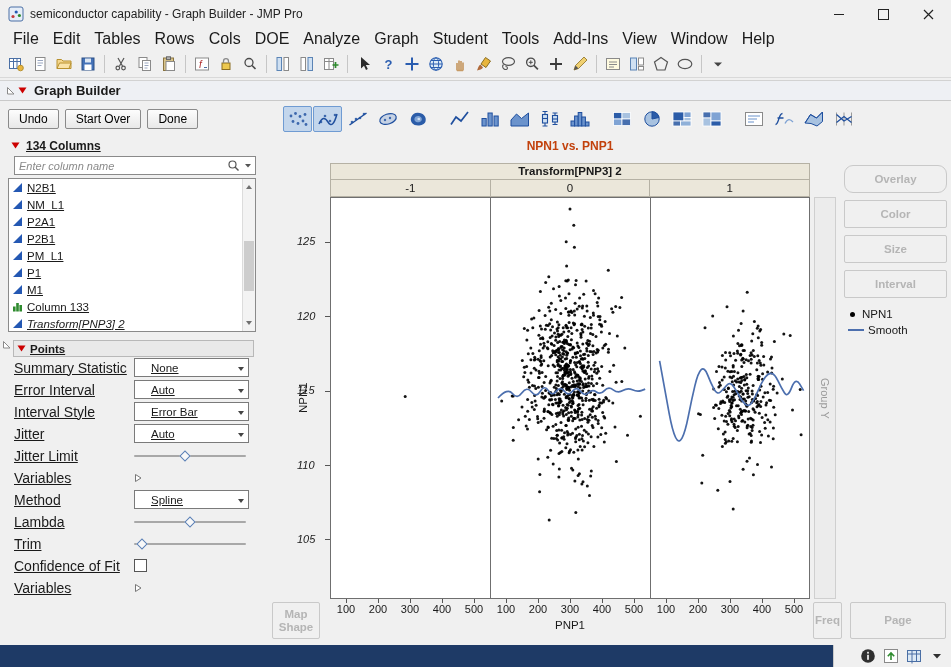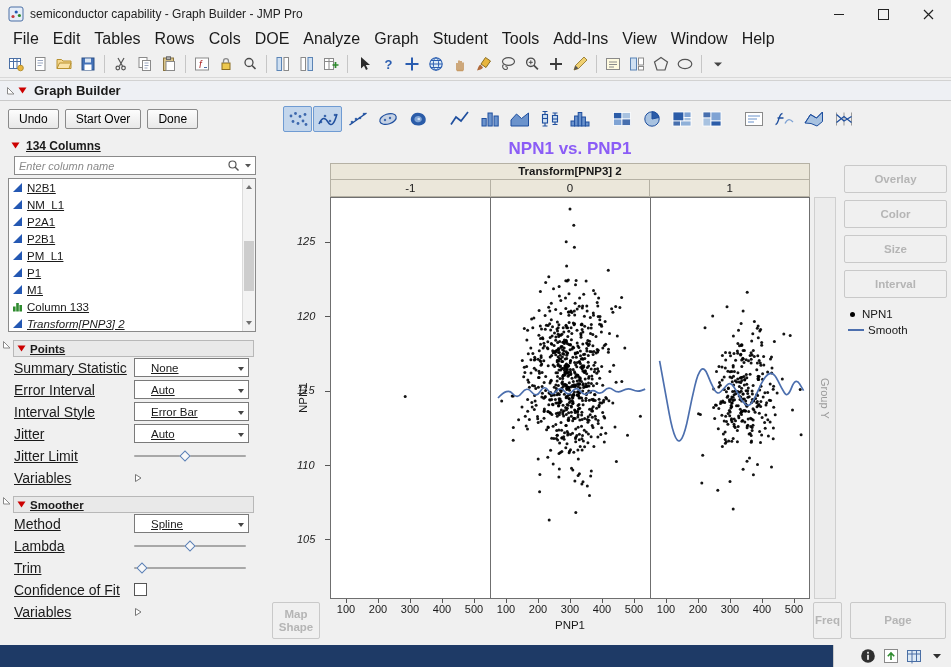--- a/index.html
+++ b/index.html
@@ -53,35 +53,35 @@
   .ctl-row{display:flex;align-items:center;height:21px;margin:1px 12px 0 14px;}
   .ctl-label{flex:1;font-size:14px;}
   .ctl-slot{width:118px;display:flex;align-items:center;}
   .jmp-select{width:115px;height:19px;border:1px solid #7a7a7a;background:#fff;display:flex;align-items:center;box-sizing:border-box;font-size:11.5px;padding-left:16px;position:relative;}
   .sel-caret{position:absolute;right:4px;top:8px;width:0;height:0;border-left:3.5px solid transparent;border-right:3.5px solid transparent;border-top:4px solid #444;}
   .jmp-slider{position:relative;width:112px;height:14px;}
   .slider-track{position:absolute;left:0;right:0;top:6px;height:2px;background:#a8a8a8;border-radius:2px;}
   .slider-thumb{position:absolute;top:3px;width:8px;height:8px;background:#f8f8f8;border:1.5px solid #5a7fb5;transform:rotate(45deg);box-sizing:border-box;}
   .jmp-checkbox{width:13px;height:13px;border:1px solid #555;background:#fff;box-sizing:border-box;}
   .chart-area{position:absolute;left:264px;top:136px;width:687px;height:509px;}
-  .chart-title{position:absolute;left:66px;top:3px;width:480px;text-align:center;font-weight:bold;font-size:17px;color:#8b5cf6;}
+  .chart-title{position:absolute;left:66px;top:3px;width:480px;text-align:center;font-weight:bold;font-size:12px;color:#c2410c;}
   .group-band{position:absolute;left:66px;top:27px;width:480px;height:17px;background:#ebe7da;border:1px solid #b5b1a4;box-sizing:border-box;text-align:center;font-weight:bold;font-size:11.5px;line-height:15px;}
   .panel-labels{position:absolute;left:66px;top:43px;width:480px;height:18px;display:flex;}
   .panel-label{flex:1;background:#ebe7da;border:1px solid #b5b1a4;border-left:none;box-sizing:border-box;text-align:center;font-size:11.5px;line-height:16px;}
   .panel-label:first-child{border-left:1px solid #b5b1a4;}
   .plot-box{position:absolute;left:66px;top:61px;width:480px;height:402px;background:#fff;}
   .ytick-label{position:absolute;width:28px;text-align:left;font-size:11px;font-style:italic;}
   .ytick-mark{position:absolute;left:61px;width:5px;height:1px;background:#555;}
   .xtick-label{position:absolute;width:34px;text-align:center;font-size:11px;}
   .xtick-mark{position:absolute;width:1px;height:4px;background:#555;}
   .y-axis-title{position:absolute;left:32px;top:61px;height:402px;width:14px;display:flex;align-items:center;justify-content:center;writing-mode:vertical-rl;transform:rotate(180deg);font-size:11.5px;}
   .x-axis-title{position:absolute;left:66px;top:483px;width:480px;text-align:center;font-size:11.5px;}
   .groupy-strip{position:absolute;left:550px;top:61px;width:22px;height:402px;background:#ececec;border:1px solid #cfcfcf;box-sizing:border-box;display:flex;align-items:center;justify-content:center;writing-mode:vertical-rl;font-size:11px;color:#9a9a9a;}
   .zone{position:absolute;background:#f0f0f0;border:1px solid #c9c9c9;box-sizing:border-box;display:flex;align-items:center;justify-content:center;color:#b5b5b5;font-weight:bold;font-size:11.5px;border-radius:2px;text-align:center;line-height:13px;}
-  #zoneOverlay{left:580px;top:29px;width:103px;height:28px;}
+  #zoneOverlay{left:580px;top:29px;width:103px;height:28px;border-radius:9px;}
   #zoneColor{left:580px;top:64px;width:103px;height:28px;}
   #zoneSize{left:580px;top:99px;width:103px;height:28px;}
   #zoneInterval{left:580px;top:134px;width:103px;height:28px;}
   #zoneMapShape{left:8px;top:466px;width:48px;height:37px;}
   #zoneFreq{left:549px;top:466px;width:29px;height:37px;}
   #zonePage{left:586px;top:466px;width:96px;height:37px;}
   .legend{position:absolute;left:584px;top:170px;}
   .legend-row{display:flex;align-items:center;height:16px;font-size:11.5px;}
   .legend-swatch-dot{width:5px;height:5px;border-radius:50%;background:#000;margin-right:7px;margin-left:2px;}
   .legend-swatch-line{width:16px;height:0;border-top:2px solid #4c6fae;margin-right:4px;}
@@ -674,35 +674,20 @@
         <span class="ctl-slot">
           <span class="icon-span">
             <svg width="8" height="10" viewBox="0 0 8 10">
               <path d="M1.5 1.5l5.5 3.5-5.5 3.5z" fill="#fff" stroke="#777"></path>
             </svg>
           </span>
         </span>
       </div>
     </div>
   <div id="smootherSection">
-      <div class="section-header">
-        <span class="icon-span">
-          <svg width="9" height="9" viewBox="0 0 9 9">
-            <path d="M1.5 1.5V8H8z" fill="#fff" stroke="#8a8a8a"></path>
-          </svg>
-        </span>
-        <div class="sec-band">
-          <span class="redtri">
-            <svg width="9" height="7" viewBox="0 0 9 7">
-              <path d="M.5.5h8L4.5 6.5z" fill="#cc0000"></path>
-            </svg>
-          </span>
-          <span class="sec-title">Smoother</span>
-        </div>
-      </div>
       <div class="ctl-row">
         <span class="ctl-label">Method</span>
         <span class="ctl-slot">
           <div class="jmp-select">
             <span class="sel-val">Spline</span>
             <span class="sel-caret"></span>
           </div>
         </span>
       </div>
       <div class="ctl-row">

